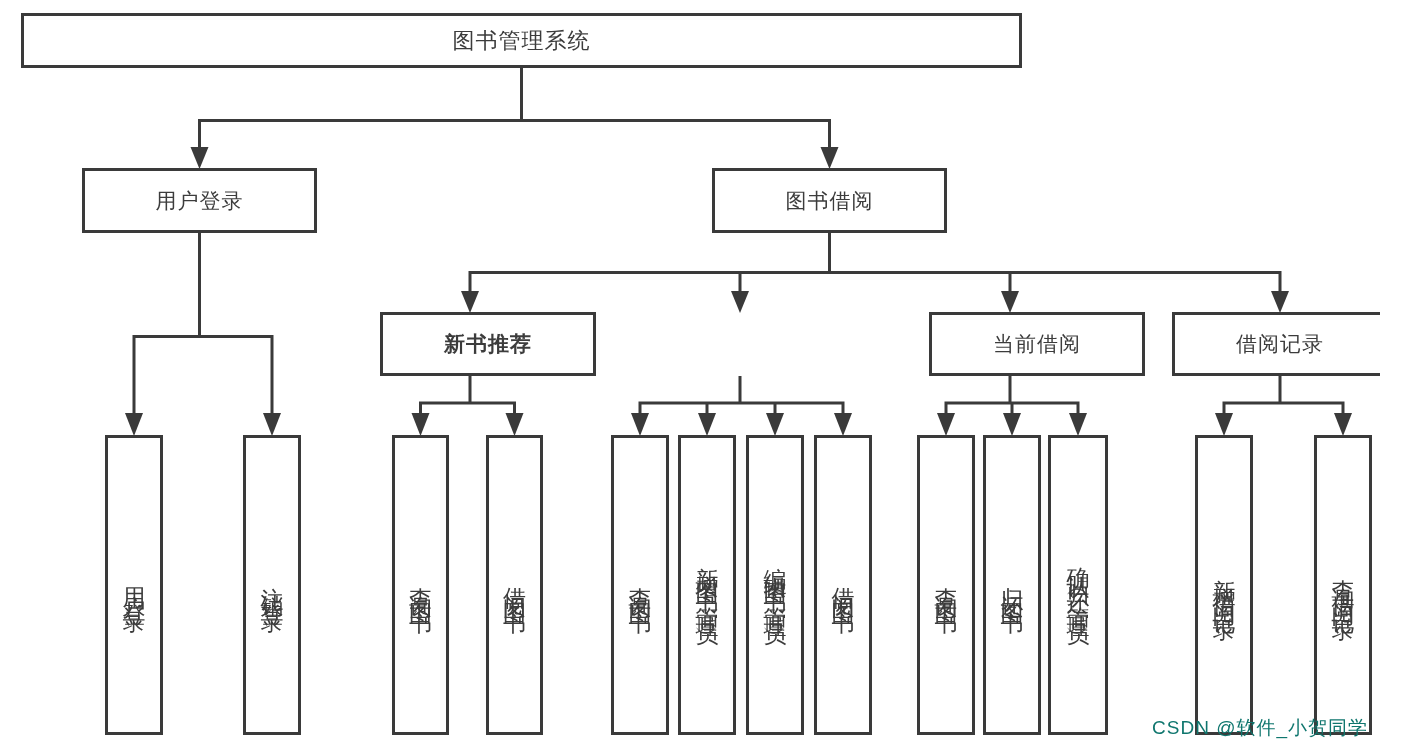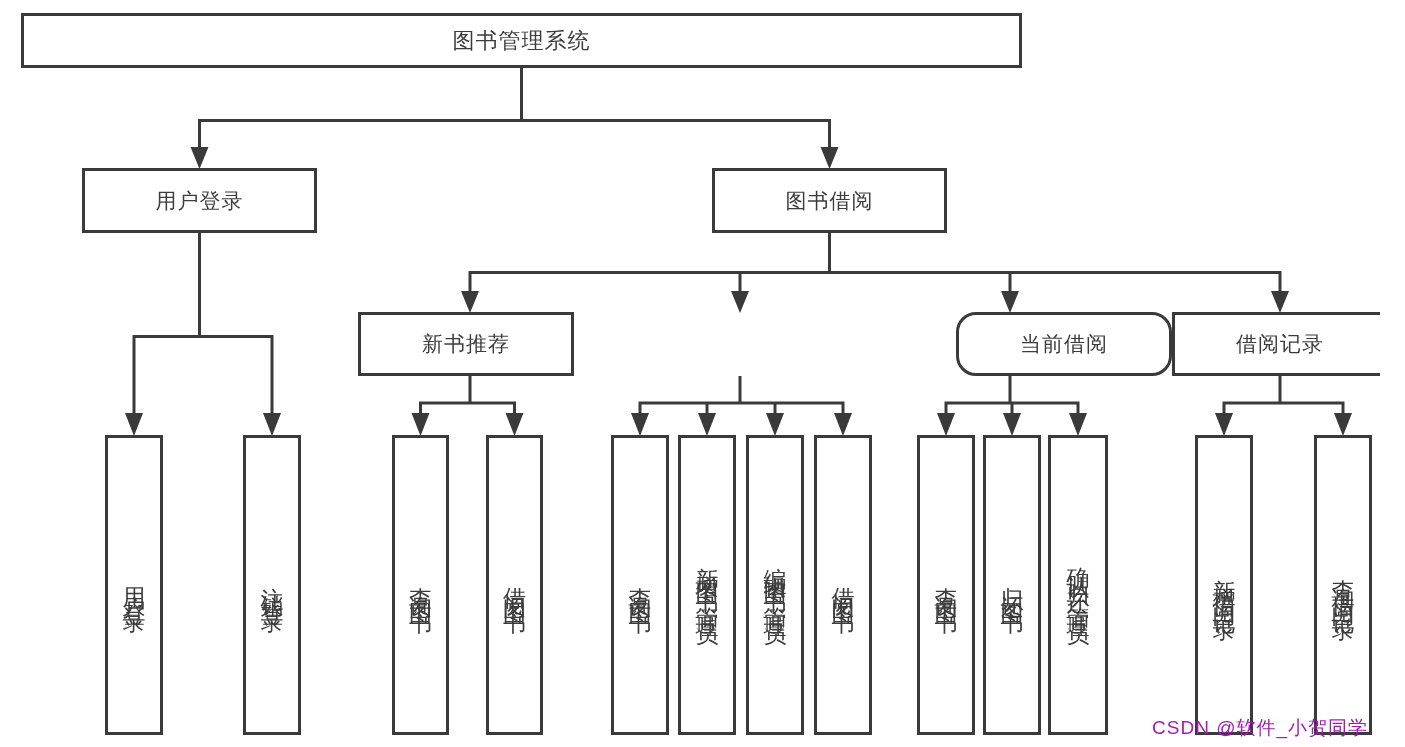--- a/index.html
+++ b/index.html
@@ -32,23 +32,23 @@
     justify-content: center;
     color: #3c3c3c;
     font-size: 21px;
     letter-spacing: 1px;
     white-space: nowrap;
   }
   .node.root   { left: 21px;  top: 13px;  width: 1001px; height: 55px; font-size: 22px; }
   .node.lvl2-a { left: 82px;  top: 168px; width: 235px;  height: 65px; }
   .node.lvl2-b { left: 712px; top: 168px; width: 235px;  height: 65px; }
   .node.lvl3   { top: 312px; width: 216px; height: 64px; }
-  .node.s0 { left: 358px; }
+  .node.s0 { left: 380px; font-weight: bold; }
   .node.s1 { left: 632px; }
-  .node.s2 { left: 956px; border-radius: 20px; }
+  .node.s2 { left: 929px; }
   .node.s3 { left: 1172px; }
   .leaf {
     position: absolute;
     box-sizing: border-box;
     border: 3px solid #3a3a3a;
     background: #ffffff;
     top: 435px;
     height: 300px;
     width: 58px;
     display: flex;
@@ -63,21 +63,21 @@
     font-size: 23px;
     letter-spacing: 8px;
     line-height: 1;
     white-space: nowrap;
   }
   .watermark {
     position: absolute;
     right: 12px;
     bottom: 6px;
     font-size: 19px;
-    color: #a21caf;
+    color: #0f766e;
     letter-spacing: 1px;
     white-space: nowrap;
   }
 </style>
 </head>
 <body>
 
 <div class="canvas">
 
   <svg class="connectors" viewBox="0 0 1405 747" xmlns="http://www.w3.org/2000/svg" fill="none" stroke="#3a3a3a" stroke-width="3">

